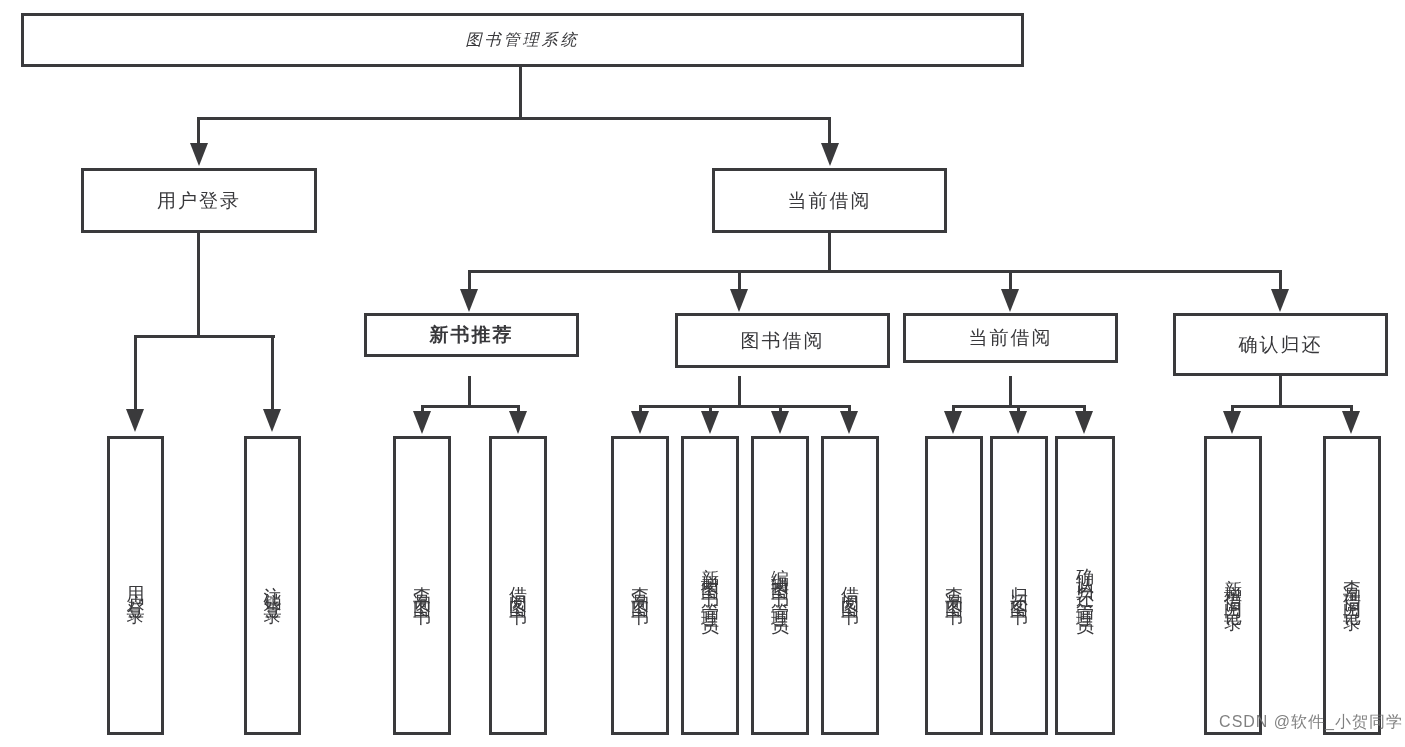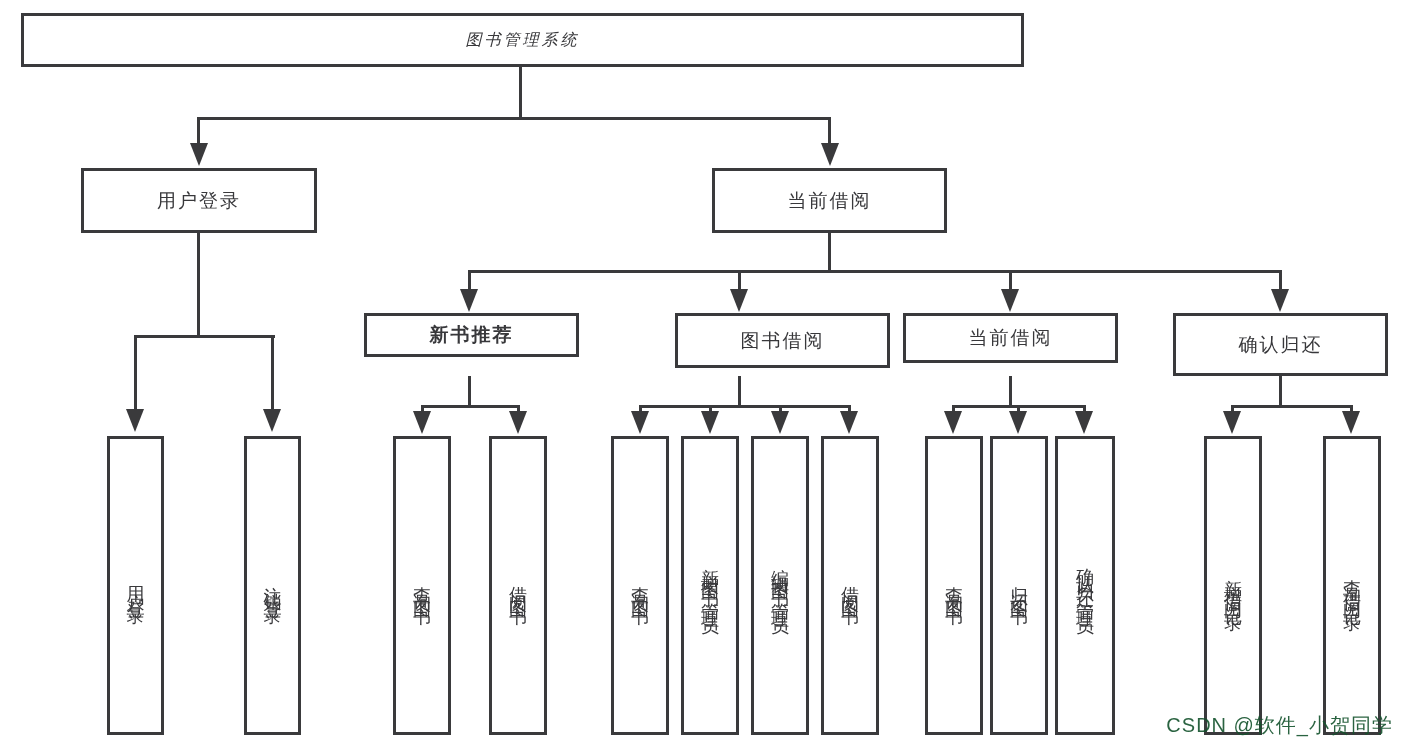--- a/index.html
+++ b/index.html
@@ -31,23 +31,23 @@
   .vl{position:absolute;width:3px;background:#3a3a3c;}
   .hl{position:absolute;height:3px;background:#3a3a3c;}
   .ar{
     position:absolute;width:0;height:0;
     border-left:9px solid transparent;
     border-right:9px solid transparent;
     border-top:23px solid #3a3a3c;
   }
   .watermark{
     position:absolute;
-    top:712px;right:12px;
-    font-size:20px;
-    color:#14532d;
+    top:712px;right:2px;
+    font-size:16px;
+    color:#737373;
     letter-spacing:1px;
     white-space:nowrap;
     opacity:.9;
   }
 </style>
 </head>
 <body>
 
 <div id="canvas">
 

